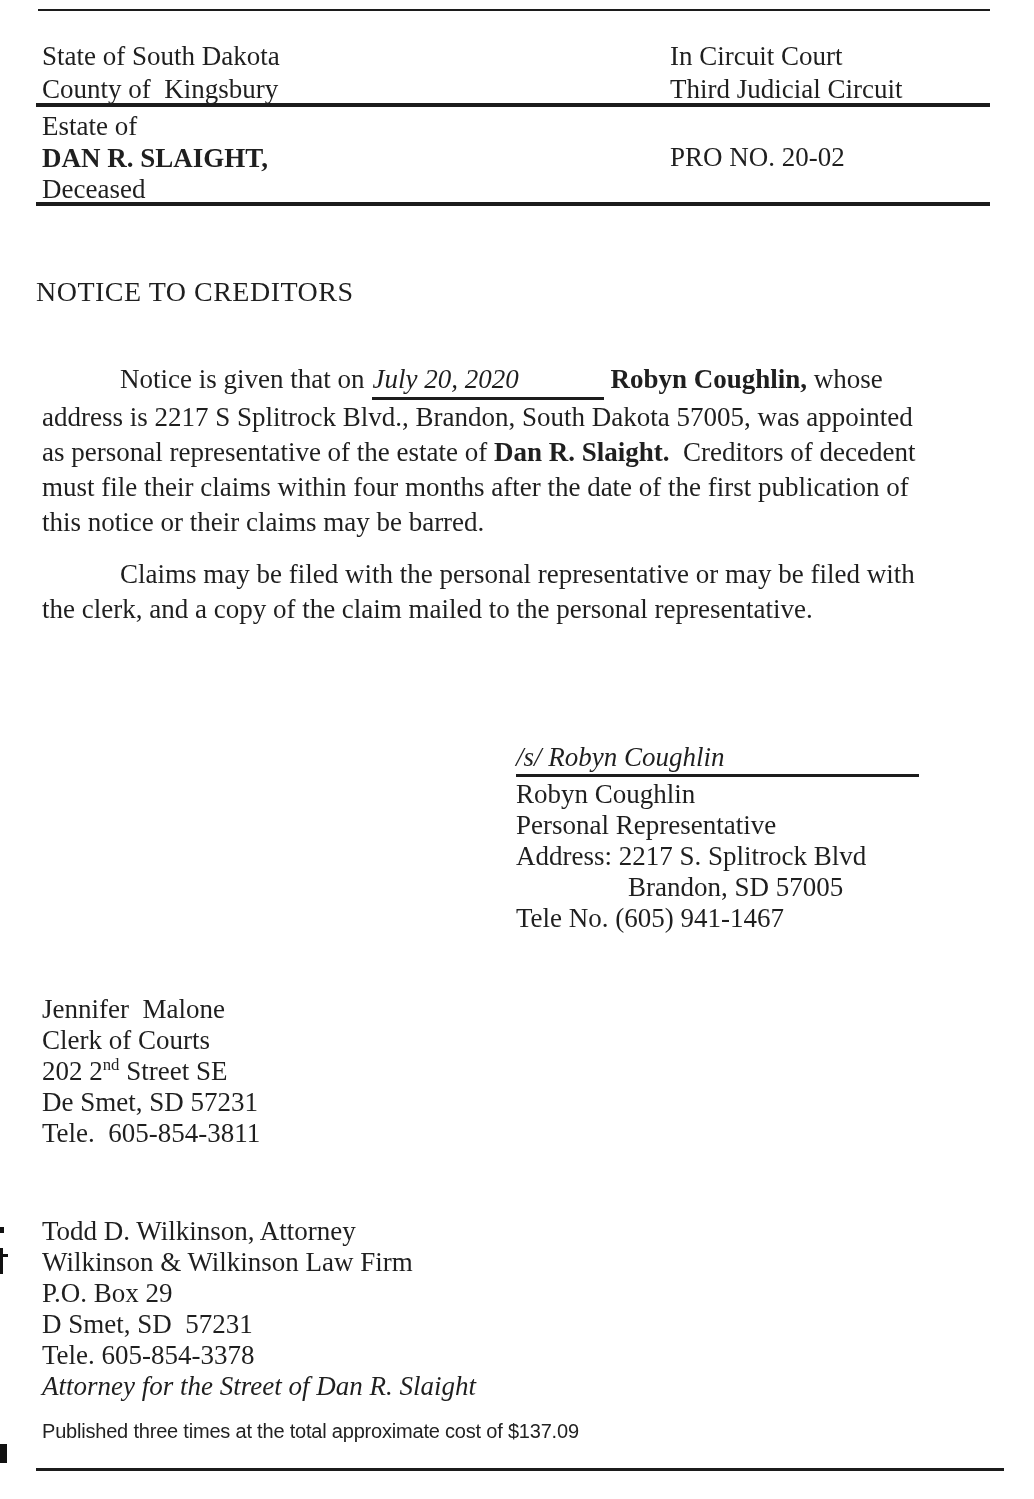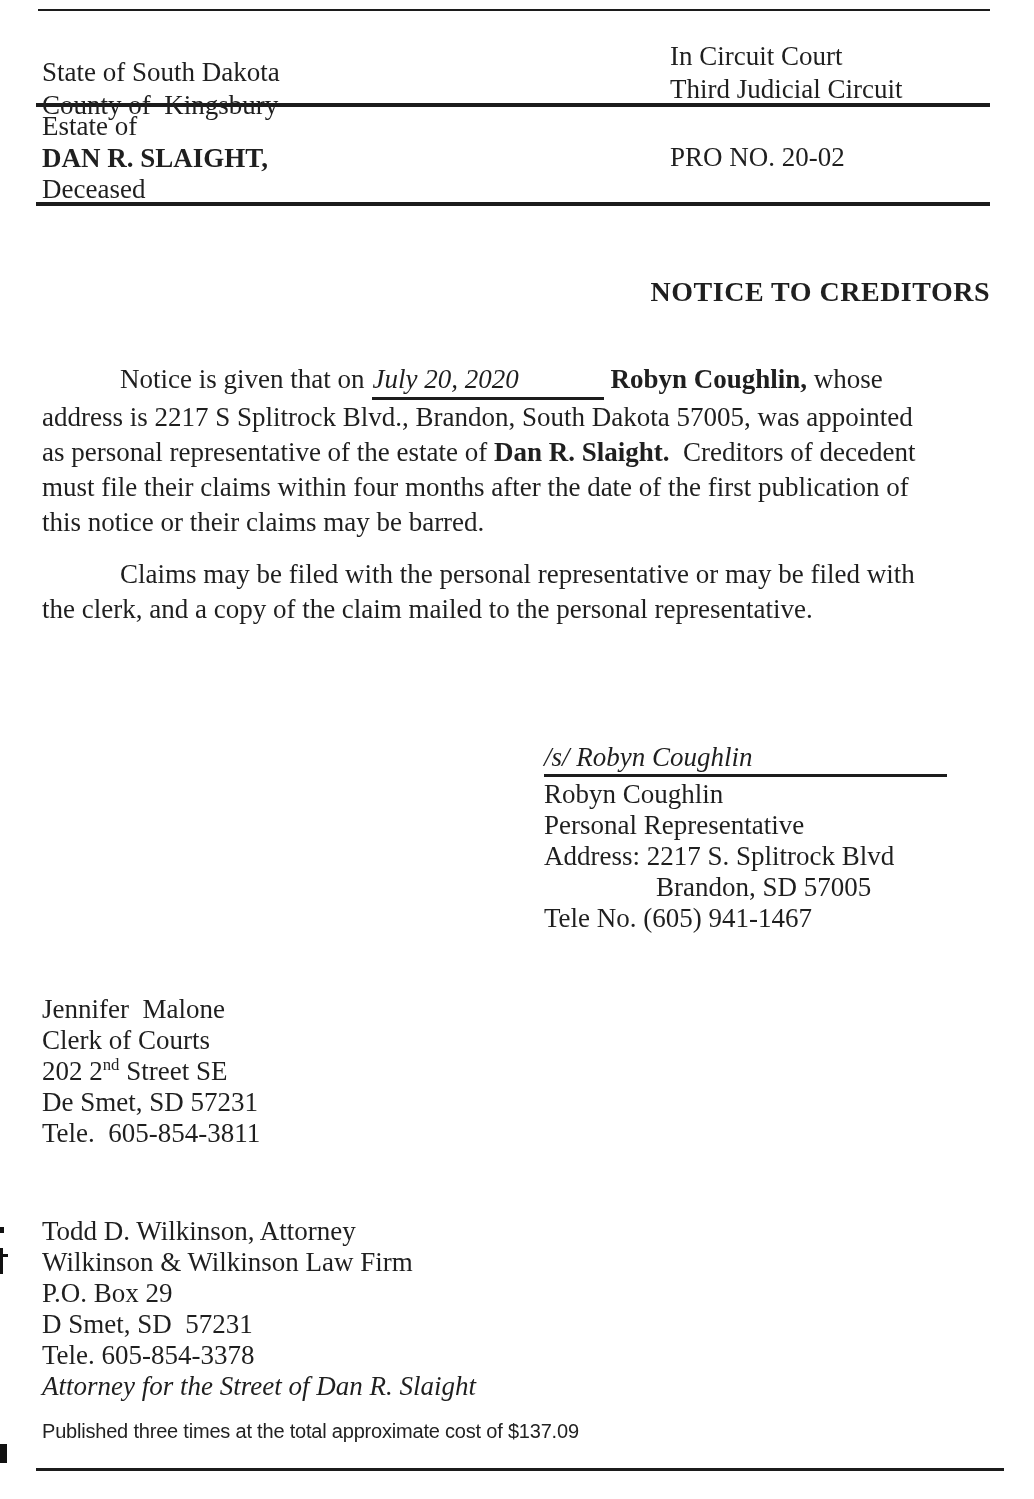--- a/index.html
+++ b/index.html
@@ -12,54 +12,54 @@
     color: #1f1f1f;
     overflow: hidden;
   }
   .rule { position: absolute; background: #1c1c1c; }
   .rule-thin { height: 2px; }
   .rule-thick { height: 4px; }
 
   .txt { font-size: 27px; line-height: 31px; white-space: pre; }
   .block { position: absolute; }
 
-  .hdr-left  { left: 42px;  top: 56px; }
+  .hdr-left  { left: 42px;  top: 40px; }
   .hdr-right { left: 670px; top: 40px; }
   .hdr-left .txt, .hdr-right .txt { line-height: 33px; }
 
   .cap-left  { left: 42px;  top: 111px; }
   .cap-right { left: 670px; top: 142px; }
   .cap-left .txt { line-height: 31.5px; }
   .bold { font-weight: bold; }
   .italic { font-style: italic; }
 
   .doc-title {
     left: 36px; top: 276px; width: 954px;
-    text-align: right;
-    font-size: 28px; font-weight: bold;
+    text-align: left;
+    font-size: 28px; font-weight: normal;
     letter-spacing: 0.5px;
     white-space: pre;
   }
 
   .para { left: 42px; width: 960px; }
   .para .line { font-size: 27px; line-height: 35px; white-space: pre; }
   .para-1 { top: 362px; }
   .para-2 { top: 557px; }
   .indent { padding-left: 78px; }
 
   .date-slot {
     display: inline-block;
     width: 232px;
     margin: 0 6px 0 8px;
     text-align: left;
     font-style: italic;
     border-bottom: 3px solid #1c1c1c;
   }
 
-  .sig-block { left: 544px; top: 742px; }
+  .sig-block { left: 516px; top: 742px; }
   .sig-block .txt { line-height: 31px; }
   .sig-line {
     display: inline-block;
     width: 403px;
     border-bottom: 3px solid #1c1c1c;
     font-style: italic;
     padding-bottom: 1px;
     margin-bottom: 2px;
   }
   .addr-indent { padding-left: 112px; }

